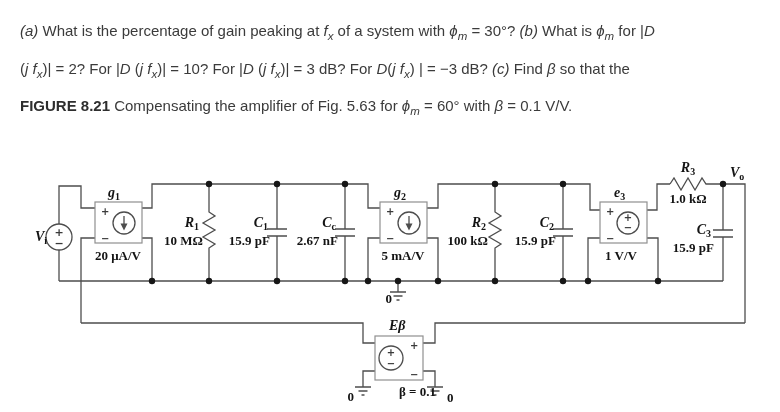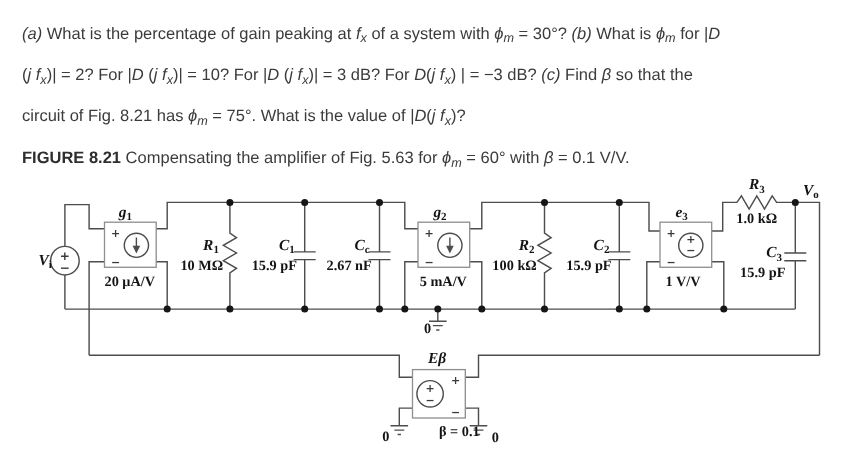--- a/index.html
+++ b/index.html
@@ -24,21 +24,20 @@
   .signsm{font-family:"DejaVu Sans",sans-serif;font-weight:700;font-size:10px;fill:#3a3a3a;}
 </style>
 </head>
 <body>
 
 <div class="page">
 
   <div class="ptext">
     <p><span class="rt-i">(a)</span><span> What is the percentage of gain peaking at </span><span class="rt-i">f</span><span class="rt-isub">x</span><span> of a system with </span><span class="rt-i">ϕ</span><span class="rt-isub">m</span><span> = 30°? </span><span class="rt-i">(b)</span><span> What is </span><span class="rt-i">ϕ</span><span class="rt-isub">m</span><span> for |</span><span class="rt-i">D</span></p>
     <p><span>(</span><span class="rt-i">j f</span><span class="rt-isub">x</span><span>)| = 2? For |</span><span class="rt-i">D</span><span> (</span><span class="rt-i">j f</span><span class="rt-isub">x</span><span>)| = 10? For |</span><span class="rt-i">D</span><span> (</span><span class="rt-i">j f</span><span class="rt-isub">x</span><span>)| = 3 dB? For </span><span class="rt-i">D</span><span>(</span><span class="rt-i">j f</span><span class="rt-isub">x</span><span>) | = −3 dB? </span><span class="rt-i">(c)</span><span> Find </span><span class="rt-i">β</span><span> so that the</span></p>
-    <p><span>circuit of Fig. 8.21 has </span><span class="rt-i">ϕ</span><span class="rt-isub">m</span><span> = 75°. What is the value of |</span><span class="rt-i">D</span><span>(</span><span class="rt-i">j f</span><span class="rt-isub">x</span><span>)?</span></p>
     <p class="caption"><span class="rt-b">FIGURE 8.21</span><span> Compensating the amplifier of Fig. 5.63 for </span><span class="rt-i">ϕ</span><span class="rt-isub">m</span><span> = 60° with </span><span class="rt-i">β</span><span> = 0.1 V/V.</span></p>
   </div>
 
   <svg width="780" height="412" viewBox="0 0 780 412">
 
     <path class="wire" d="M59,281 L723,281"></path>
     <path class="wire" d="M81,323 L363,323 L363,343 L375,343"></path>
     <path class="wire" d="M423,343 L435,343 L435,323 L745,323"></path>
 
     <g>

